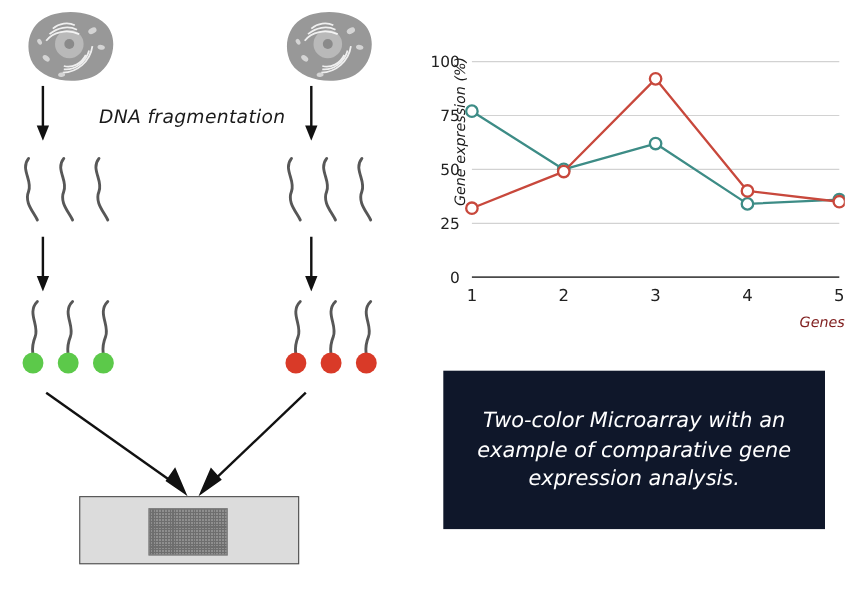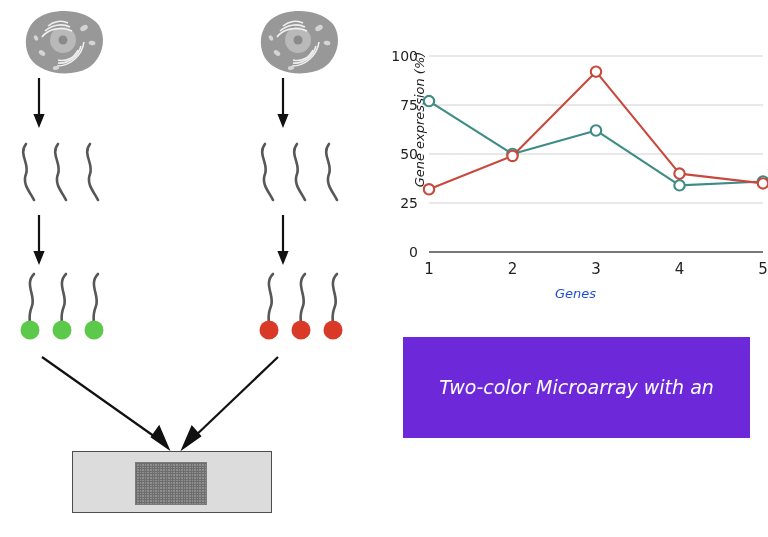--- a/index.html
+++ b/index.html
@@ -108,36 +108,36 @@
     font-style: italic;
     font-size: 13px;
     color: #1c1c1c;
     white-space: nowrap;
   }
   .axis-title-x {
     position: absolute;
     left: 0;
     top: 252px;
     width: 385px;
-    text-align: center;
+    text-align: right;
     font-family: "DejaVu Sans", sans-serif;
     font-style: italic;
     font-size: 13px;
-    color: #1d4ed8;
+    color: #7f1d1d;
   }
   .chart-svg { position: absolute; left: 0; top: 0; }
 
   
   .caption-box {
     position: absolute;
     left: 403px;
     top: 337px;
     width: 347px;
-    height: 101px;
-    background: #6d28d9;
+    height: 144px;
+    background: #0f172a;
     display: flex;
     flex-direction: column;
     align-items: center;
     justify-content: center;
     box-sizing: border-box;
     padding: 6px 26px;
   }
   .caption-line {
     font-family: "DejaVu Sans", sans-serif;
     font-style: italic;
@@ -207,20 +207,21 @@
         <path d="M9 50 L3.4 36 L14.6 36 Z" fill="#111"></path>
       </svg>
     </div>
     <div class="vert-arrow va-r1">
       <svg width="18" height="50" viewBox="0 0 18 50">
         <line x1="9" y1="0" x2="9" y2="38" stroke="#111" stroke-width="2.2"></line>
         <path d="M9 50 L3.4 36 L14.6 36 Z" fill="#111"></path>
       </svg>
     </div>
 
+    <div class="step-label lbl-frag">DNA fragmentation</div>
 
     <div class="frag-group frag-left-1">
       <svg width="100" height="64" viewBox="0 0 100 64">
         <g fill="none" stroke="#575757" stroke-width="2.6" stroke-linecap="round">
           <path d="M12 4 C4 14, 16 24, 12 34 C8 44, 16 52, 20 60"></path>
           <path d="M44 4 C36 14, 48 24, 44 34 C40 44, 48 52, 52 60"></path>
           <path d="M76 4 C68 14, 80 24, 76 34 C72 44, 80 52, 84 60"></path>
         </g>
       </svg>
     </div>
@@ -328,15 +329,17 @@
           <circle cx="129.5" cy="121.96000000000001" r="5.2" fill="#ffffff" stroke="#c8483c" stroke-width="2.1"></circle>
           <circle cx="213" cy="37.67999999999998" r="5.2" fill="#ffffff" stroke="#c8483c" stroke-width="2.1"></circle>
           <circle cx="296.5" cy="139.6" r="5.2" fill="#ffffff" stroke="#c8483c" stroke-width="2.1"></circle>
           <circle cx="380" cy="149.4" r="5.2" fill="#ffffff" stroke="#c8483c" stroke-width="2.1"></circle>
         </g>
     </svg>
   </div>
 
   <div class="caption-box">
     <div class="caption-line">Two-color Microarray with an</div>
+    <div class="caption-line">example of comparative gene</div>
+    <div class="caption-line">expression analysis.</div>
   </div>
 
 </div>
 
 </body></html>

